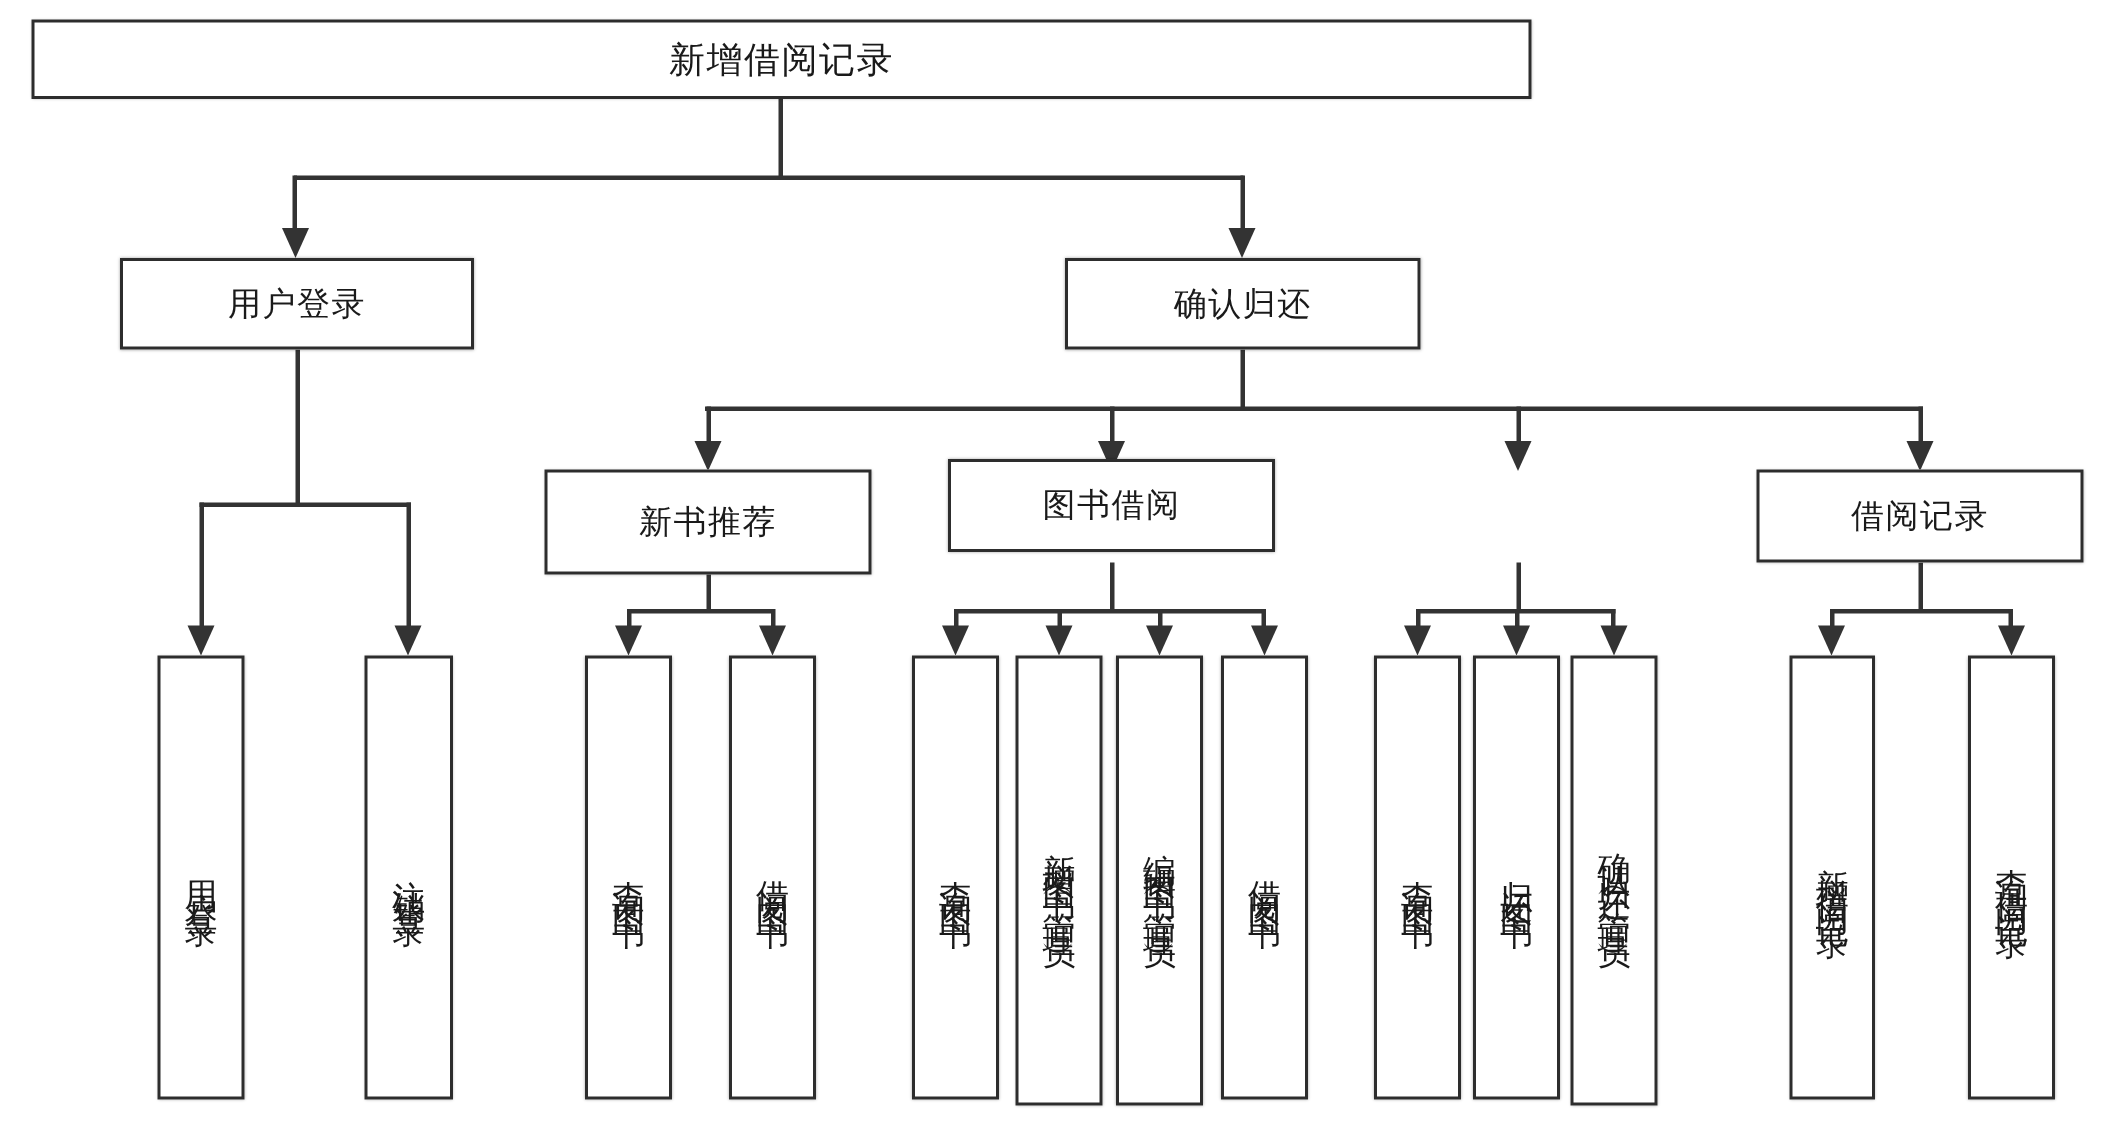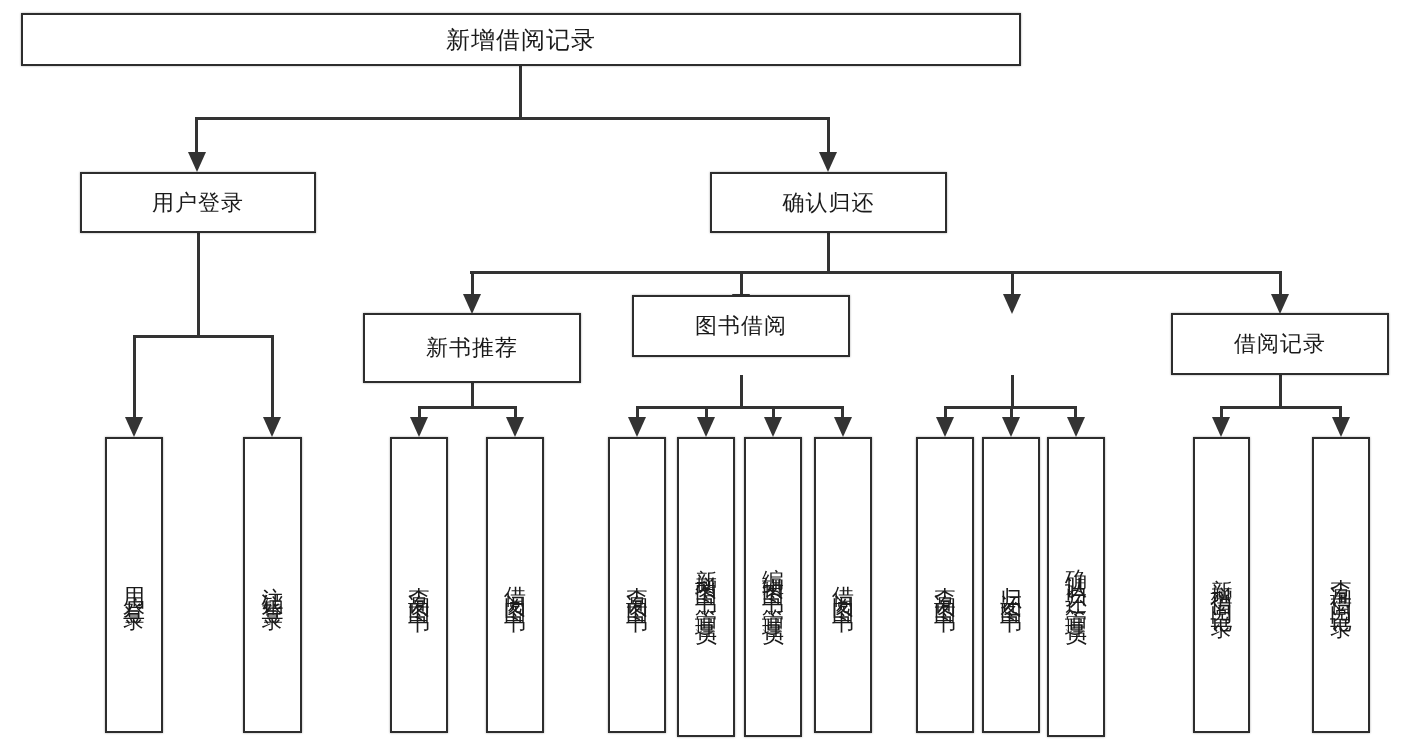--- a/index.html
+++ b/index.html
@@ -61,21 +61,21 @@
   <div class="vline" style="left:471px;top:271px;height:24px;"></div>
   <div class="arrow" style="left:463px;top:294px;"></div>
   <div class="vline" style="left:740px;top:271px;height:24px;"></div>
   <div class="arrow" style="left:732px;top:294px;"></div>
   <div class="vline" style="left:1011px;top:271px;height:24px;"></div>
   <div class="arrow" style="left:1003px;top:294px;"></div>
   <div class="vline" style="left:1279px;top:271px;height:24px;"></div>
   <div class="arrow" style="left:1271px;top:294px;"></div>
 
   <div class="node h" style="left:363px;top:313px;width:218px;height:70px;">新书推荐</div>
-  <div class="node h" style="left:632px;top:295px;width:218px;height:62px;">图书借阅</div>
+  <div class="node h" style="left:632px;top:306px;width:218px;height:62px;">图书借阅</div>
   <div class="node h" style="left:1171px;top:313px;width:218px;height:62px;">借阅记录</div>
 
   <div class="vline" style="left:471px;top:375px;height:33px;"></div>
   <div class="hline" style="left:418px;top:406px;width:98px;"></div>
   <div class="vline" style="left:418px;top:406px;height:13px;"></div>
   <div class="arrow" style="left:410px;top:417px;"></div>
   <div class="vline" style="left:514px;top:406px;height:13px;"></div>
   <div class="arrow" style="left:506px;top:417px;"></div>
 
   <div class="vline" style="left:740px;top:375px;height:33px;"></div>

